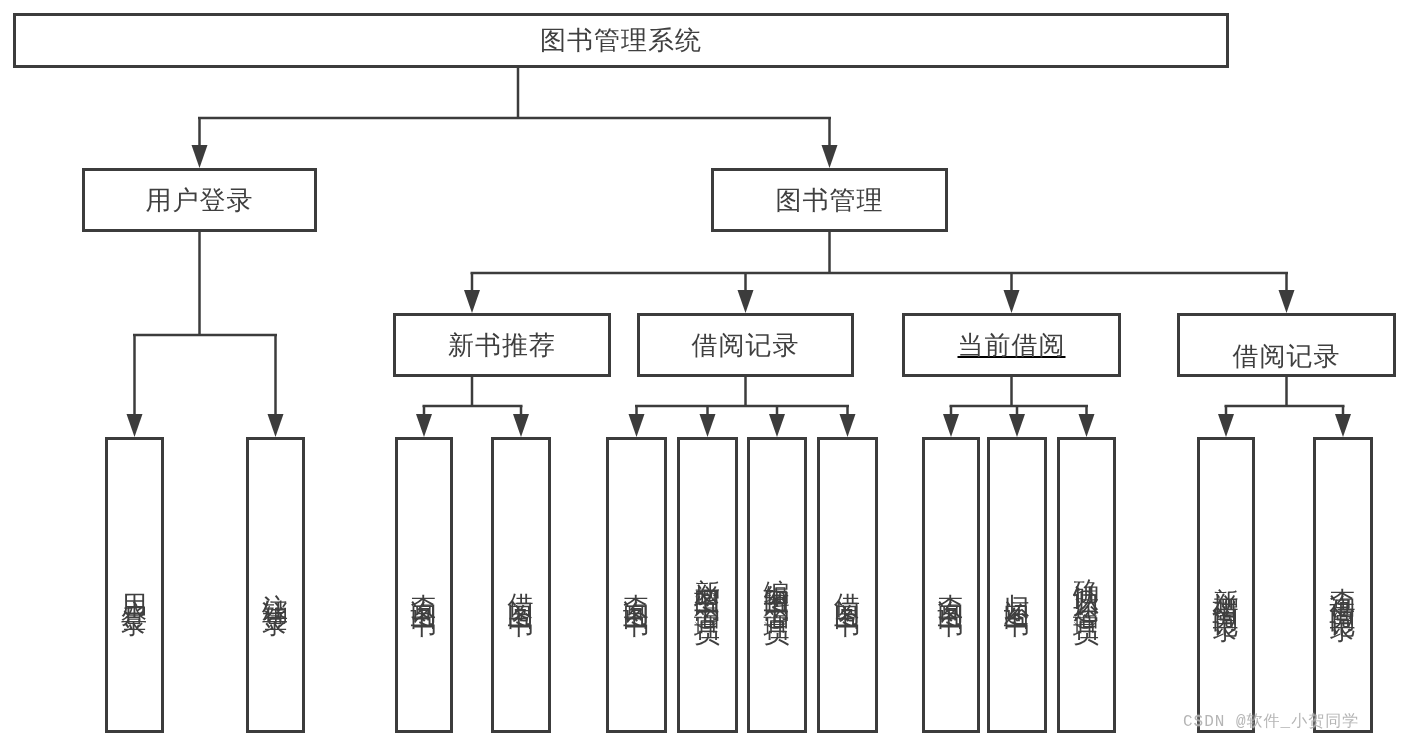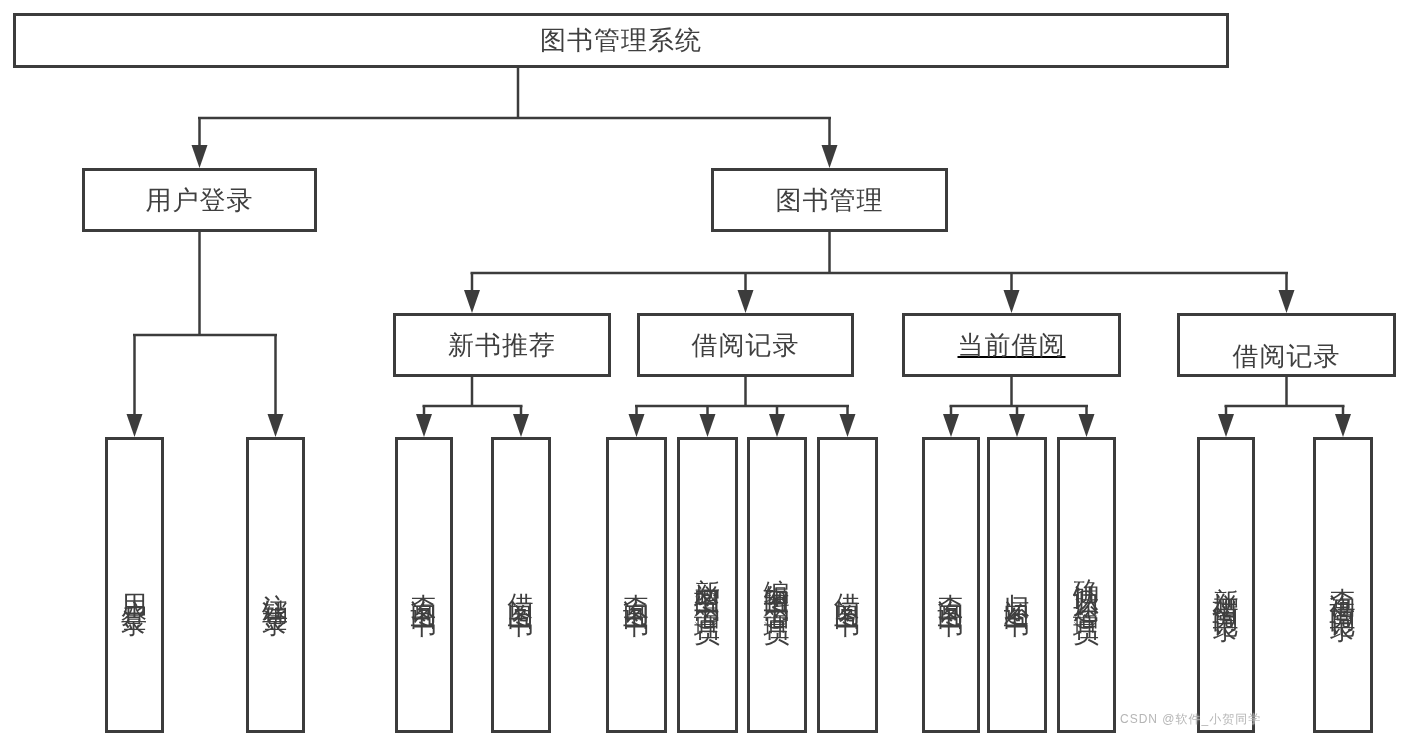--- a/index.html
+++ b/index.html
@@ -22,25 +22,26 @@
   .hlabel{
     color:#3f3f3f;font-size:26px;letter-spacing:1px;white-space:nowrap;
   }
   .vnode{top:437px;height:296px;}
   .vlabel{
     color:#3f3f3f;font-size:26px;line-height:1;
     writing-mode:vertical-rl;text-orientation:mixed;
     letter-spacing:6px;white-space:nowrap;
   }
   .watermark{
-    position:absolute;left:1120px;top:711px;width:222px;
+    position:absolute;left:1183px;top:711px;width:222px;
     z-index:3;
     color:rgba(168,168,168,0.85);
-    font-size:12px;letter-spacing:1px;white-space:nowrap;
+    font-size:16px;letter-spacing:1px;white-space:nowrap;
     text-shadow:0 0 2px #ffffff;
+    font-family:Liberation Mono, monospace;
   }
 </style>
 </head>
 <body>
 
 <div id="canvas">
 
   <svg id="wires" width="1405" height="747" viewBox="0 0 1405 747">
     <g stroke="#3c3c3c" stroke-width="2.5" fill="none">
 

